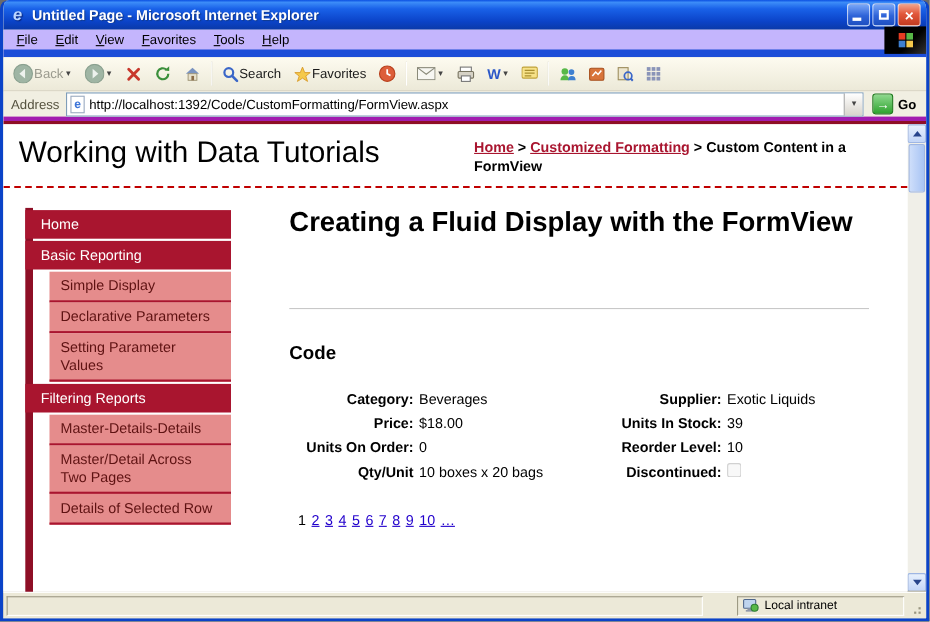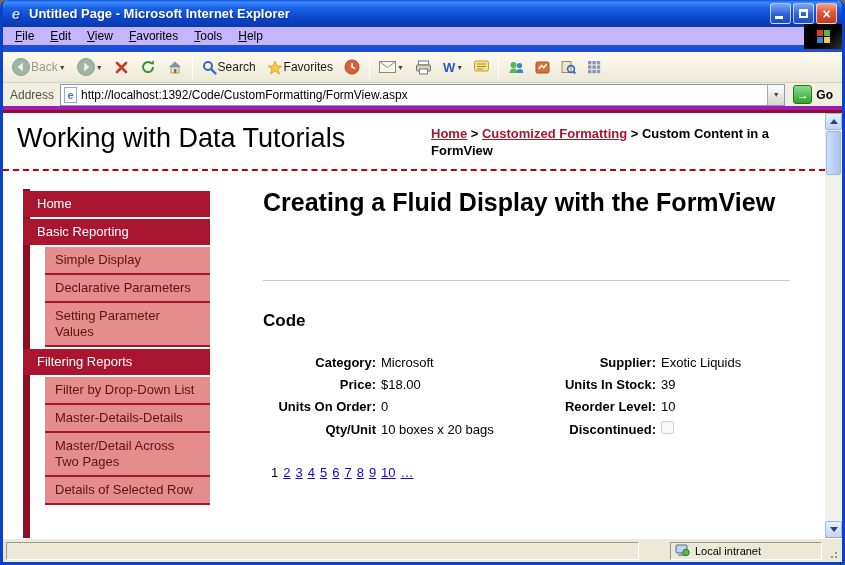--- a/index.html
+++ b/index.html
@@ -308,34 +308,33 @@
 
       <div class="dashed"></div>
 
       <div class="sidebar">
         <div class="nav-header">Home</div>
         <div class="nav-header">Basic Reporting</div>
         <div class="nav-item">Simple Display</div>
         <div class="nav-item">Declarative Parameters</div>
         <div class="nav-item">Setting Parameter Values</div>
         <div class="nav-header">Filtering Reports</div>
-        <div class="nav-item">Filter by Drop-Down List</div>
         <div class="nav-item">Master-Details-Details</div>
         <div class="nav-item">Master/Detail Across Two Pages</div>
         <div class="nav-item">Details of Selected Row</div>
       </div>
 
       <div class="main">
         <div class="heading">Creating a Fluid Display with the FormView</div>
         <hr class="rule">
         <div class="product">Code</div>
 
         <div class="fields">
           <span class="flabel">Category:</span>
-          <span>Microsoft</span>
+          <span>Beverages</span>
           <span class="flabel">Supplier:</span>
           <span>Exotic Liquids</span>
 
           <span class="flabel">Price:</span>
           <span>$18.00</span>
           <span class="flabel">Units In Stock:</span>
           <span>39</span>
 
           <span class="flabel">Units On Order:</span>
           <span>0</span>

